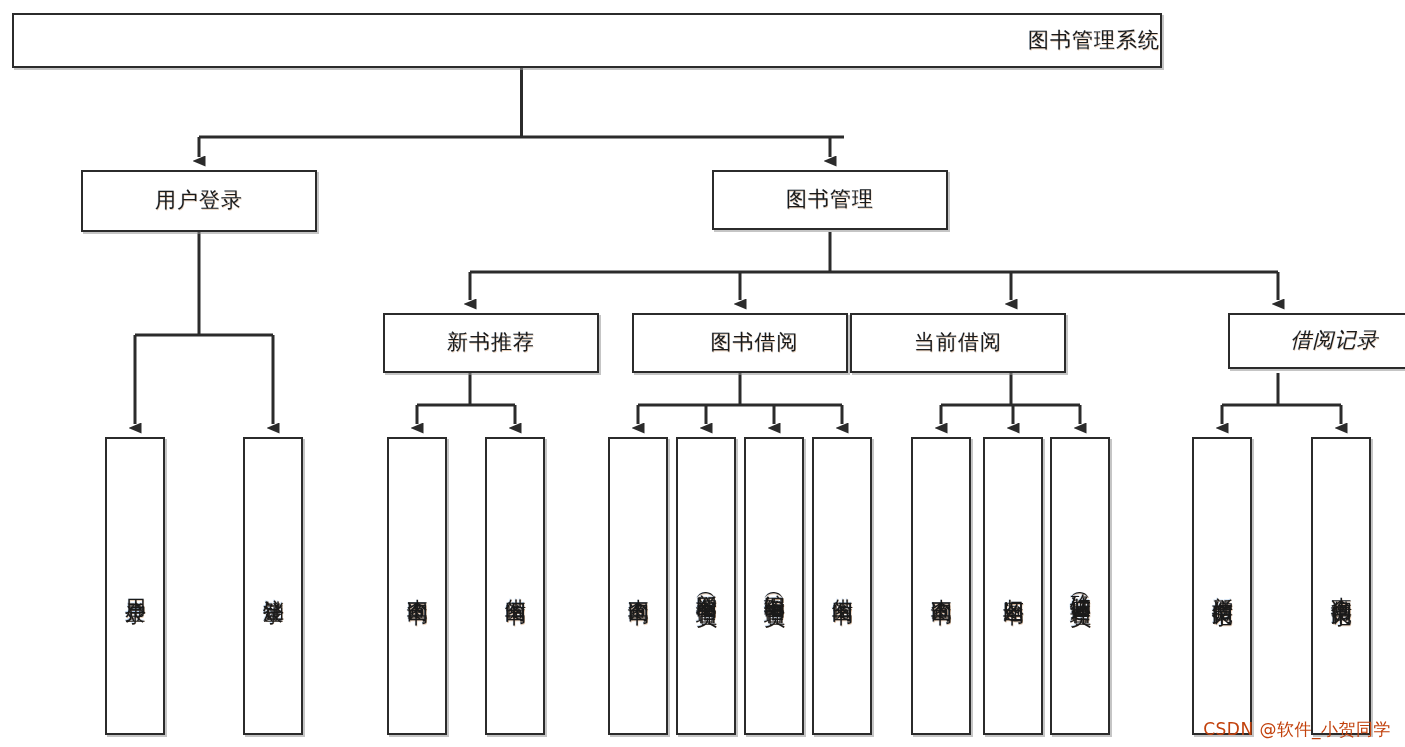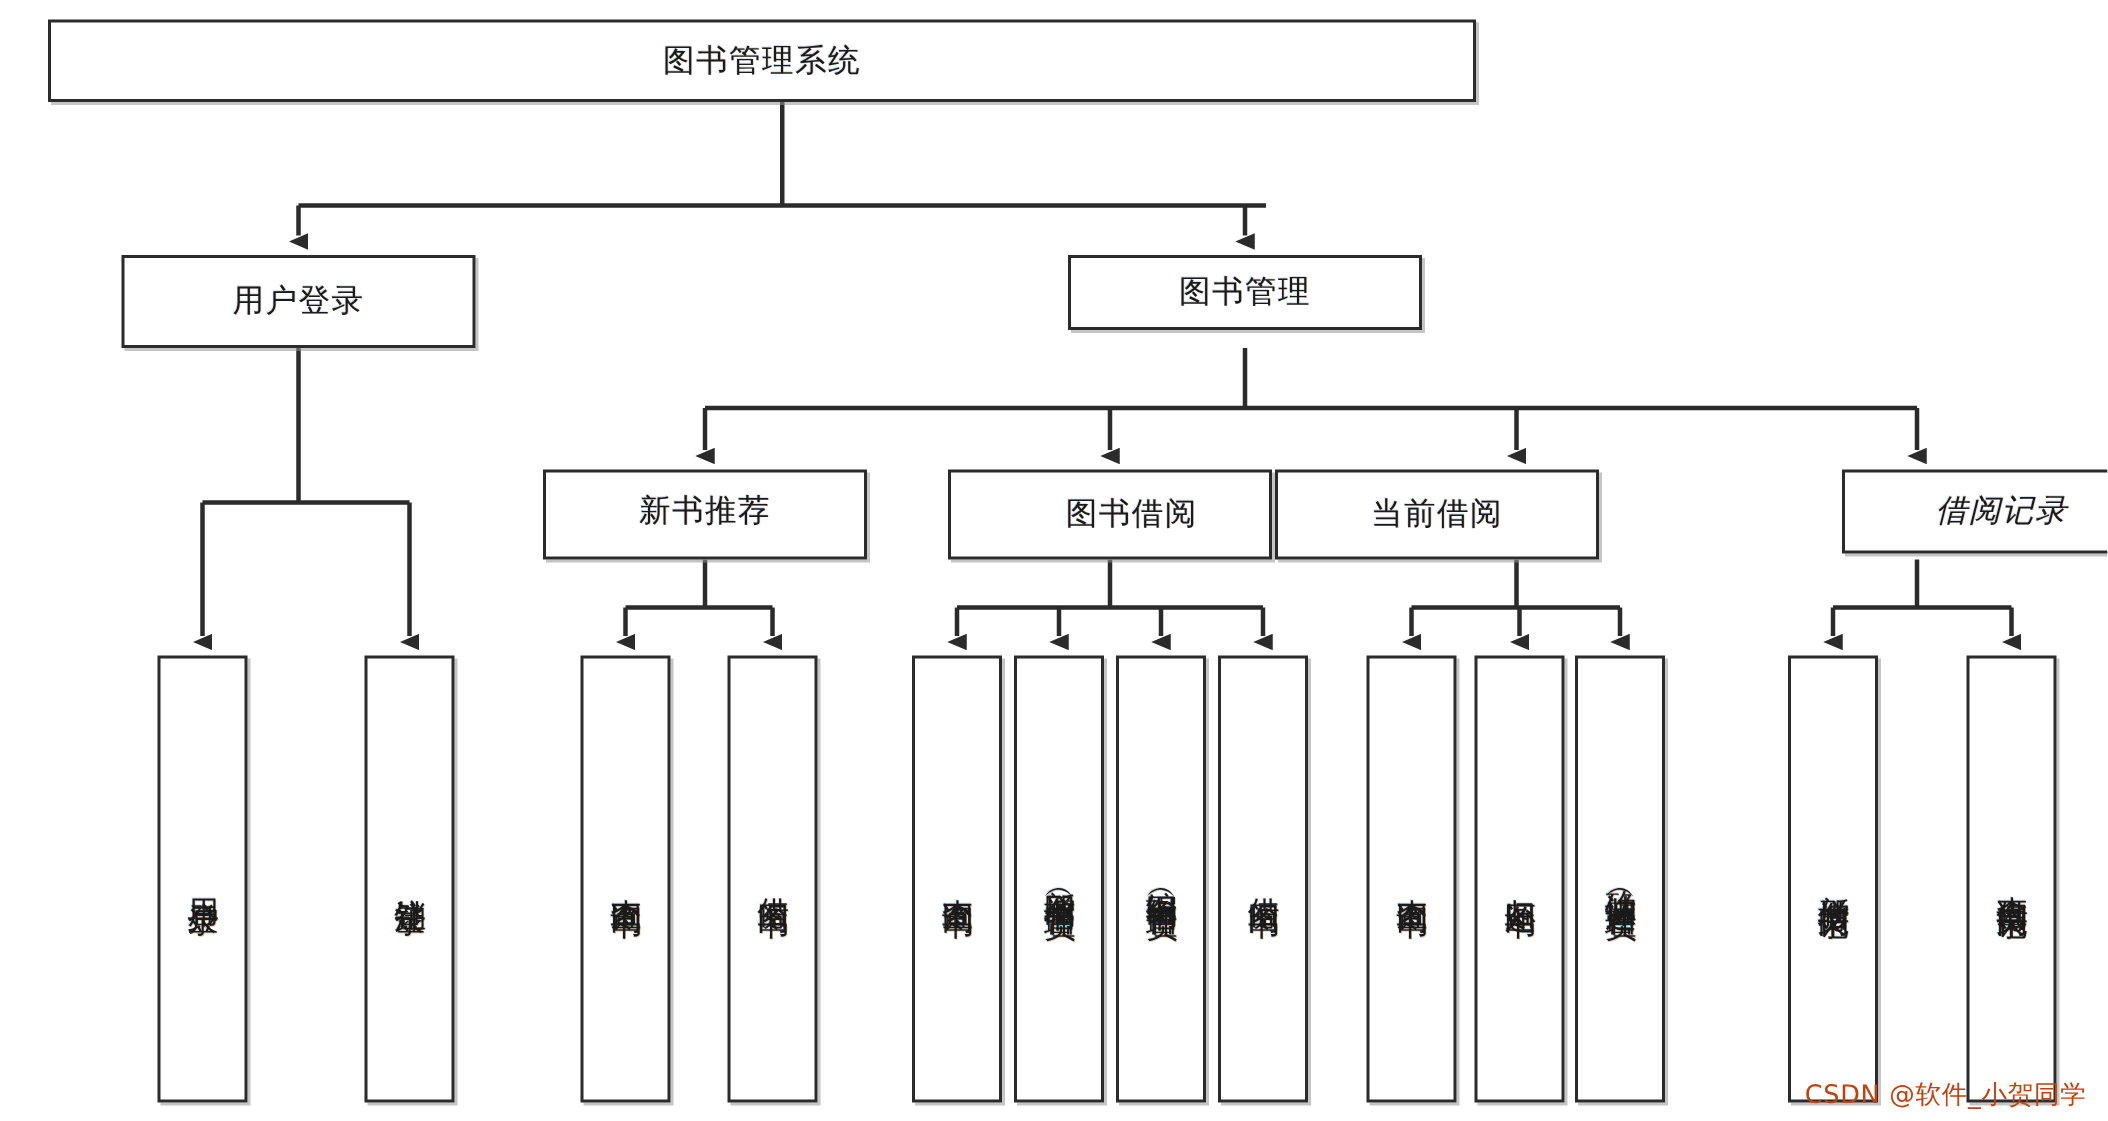--- a/index.html
+++ b/index.html
@@ -123,33 +123,33 @@
       <path d="M 1013 405 L 1013 424" marker-end="url(#arrowhead)"></path>
       <path d="M 1080 405 L 1080 424" marker-end="url(#arrowhead)"></path>
 
       <path d="M 1278 373 L 1278 405"></path>
       <path d="M 1222 405 L 1341 405"></path>
       <path d="M 1222 405 L 1222 424" marker-end="url(#arrowhead)"></path>
       <path d="M 1341 405 L 1341 424" marker-end="url(#arrowhead)"></path>
     </g>
   </svg>
 
-  <div class="node-box" style="left:32px; top:13px; width:952px; height:55px;">
+  <div class="node-box" style="left:12px; top:13px; width:1150px; height:55px;justify-content:flex-end;">
     <span class="node-label-h">图书管理系统</span>
   </div>
 
   <div class="node-box" style="left:81px; top:170px; width:236px; height:62px;">
     <span class="node-label-h">用户登录</span>
   </div>
 
-  <div class="node-box" style="left:712px; top:170px; width:236px; height:50px;">
+  <div class="node-box" style="left:712px; top:170px; width:236px; height:60px;">
     <span class="node-label-h">图书管理</span>
   </div>
 
-  <div class="node-box" style="left:362px; top:313px; width:216px; height:60px;font-family:Liberation Mono, monospace;">
+  <div class="node-box" style="left:383px; top:313px; width:216px; height:60px;">
     <span class="node-label-h">新书推荐</span>
   </div>
 
   <div class="node-box" style="left:632px; top:313px; width:216px; height:60px;padding-left:29px;">
     <span class="node-label-h">图书借阅</span>
   </div>
 
   <div class="node-box" style="left:850px; top:313px; width:216px; height:60px;">
     <span class="node-label-h">当前借阅</span>
   </div>

